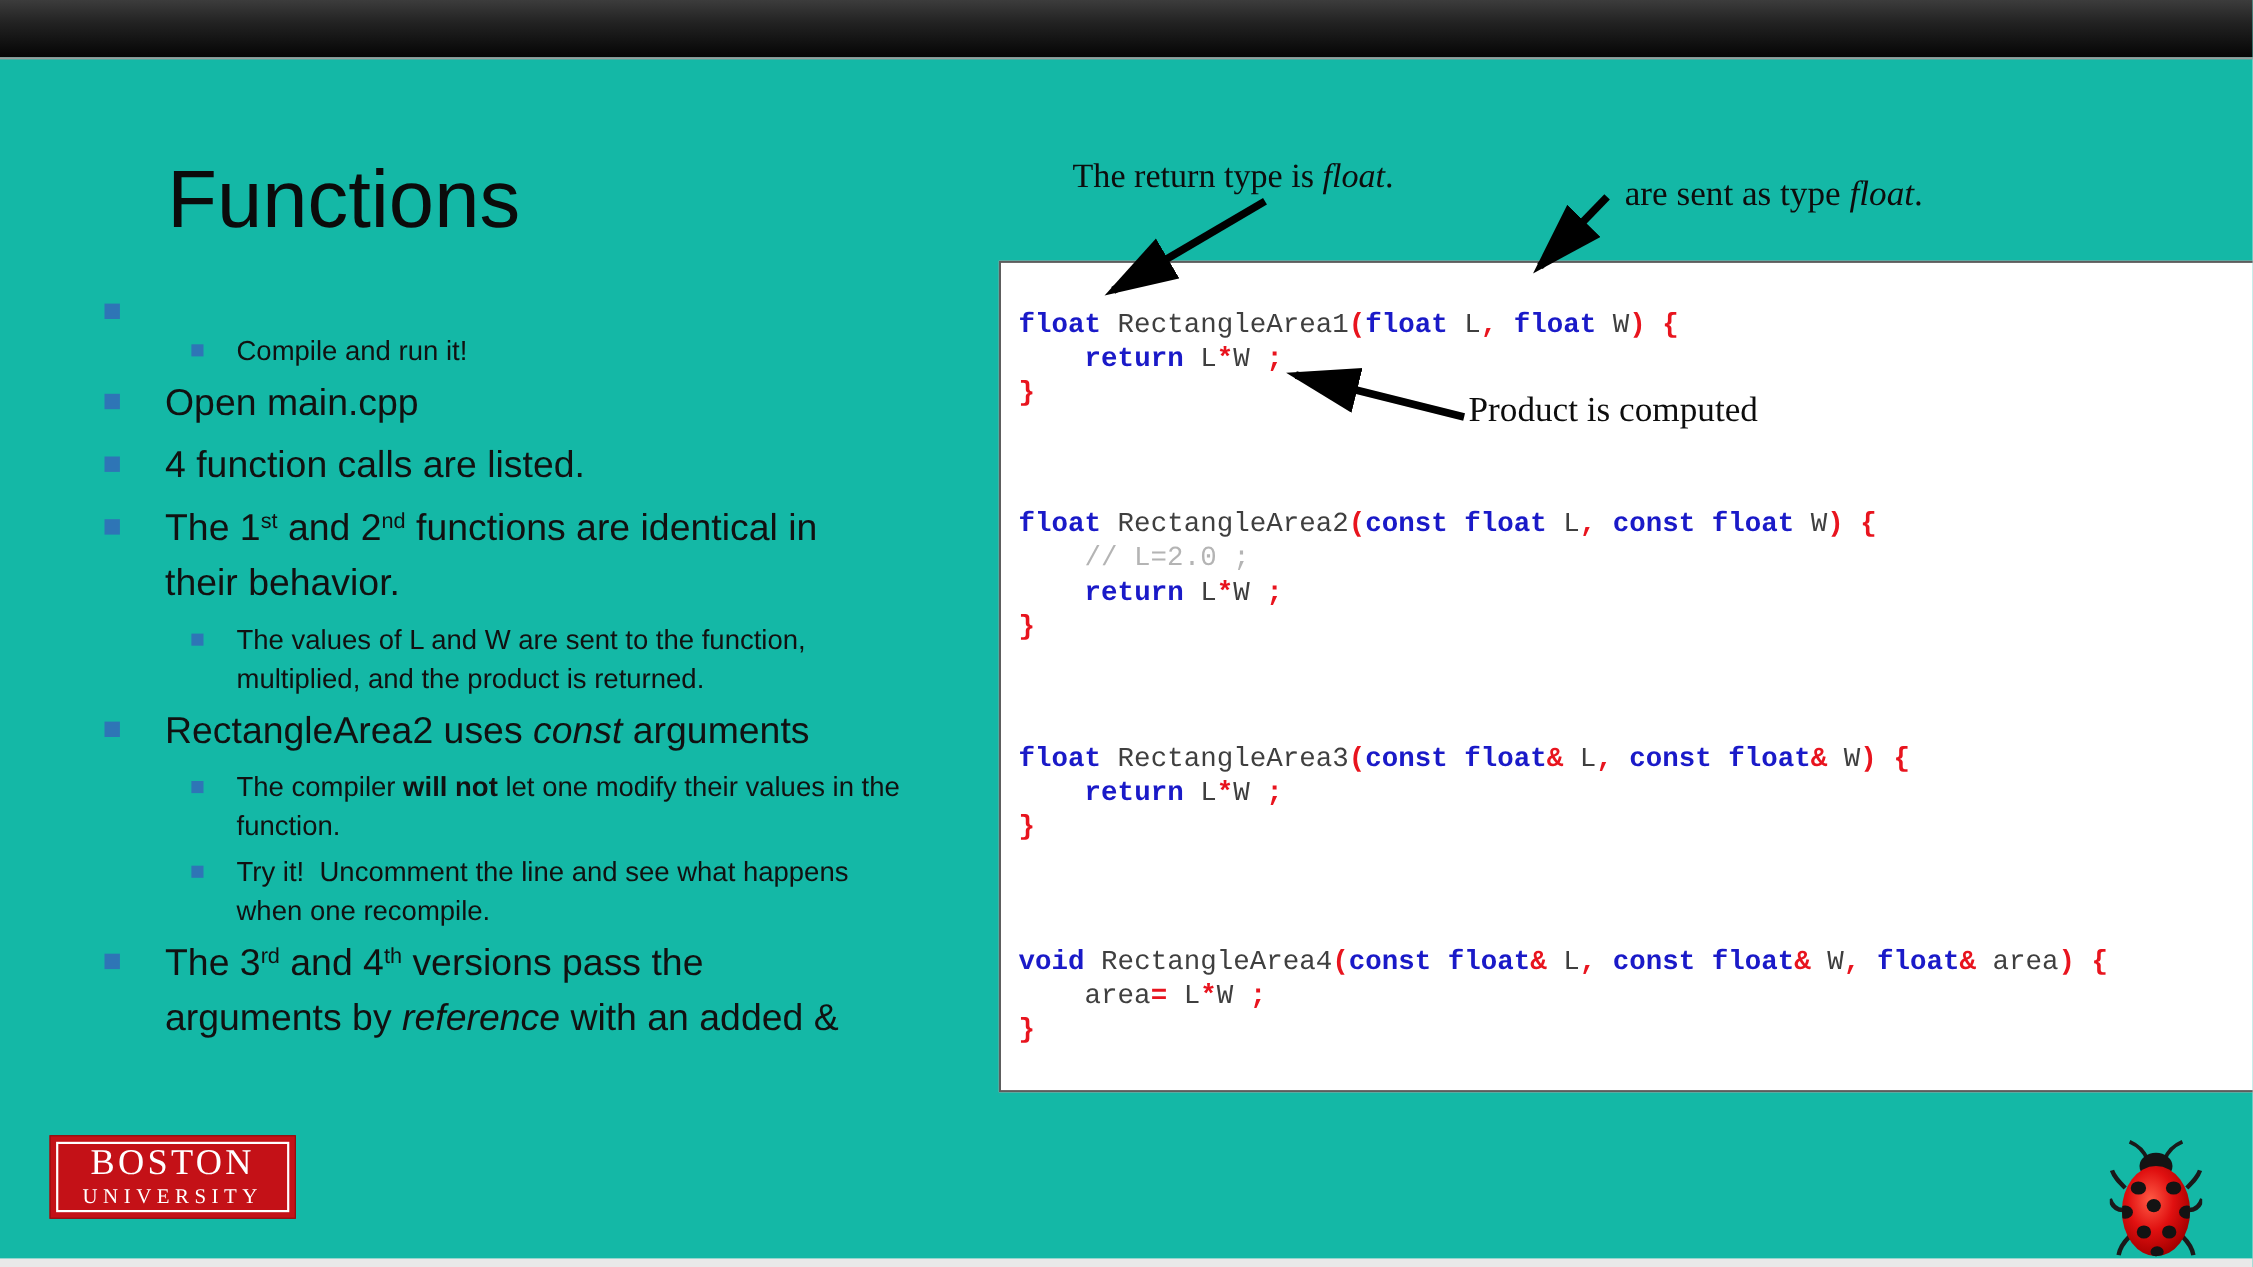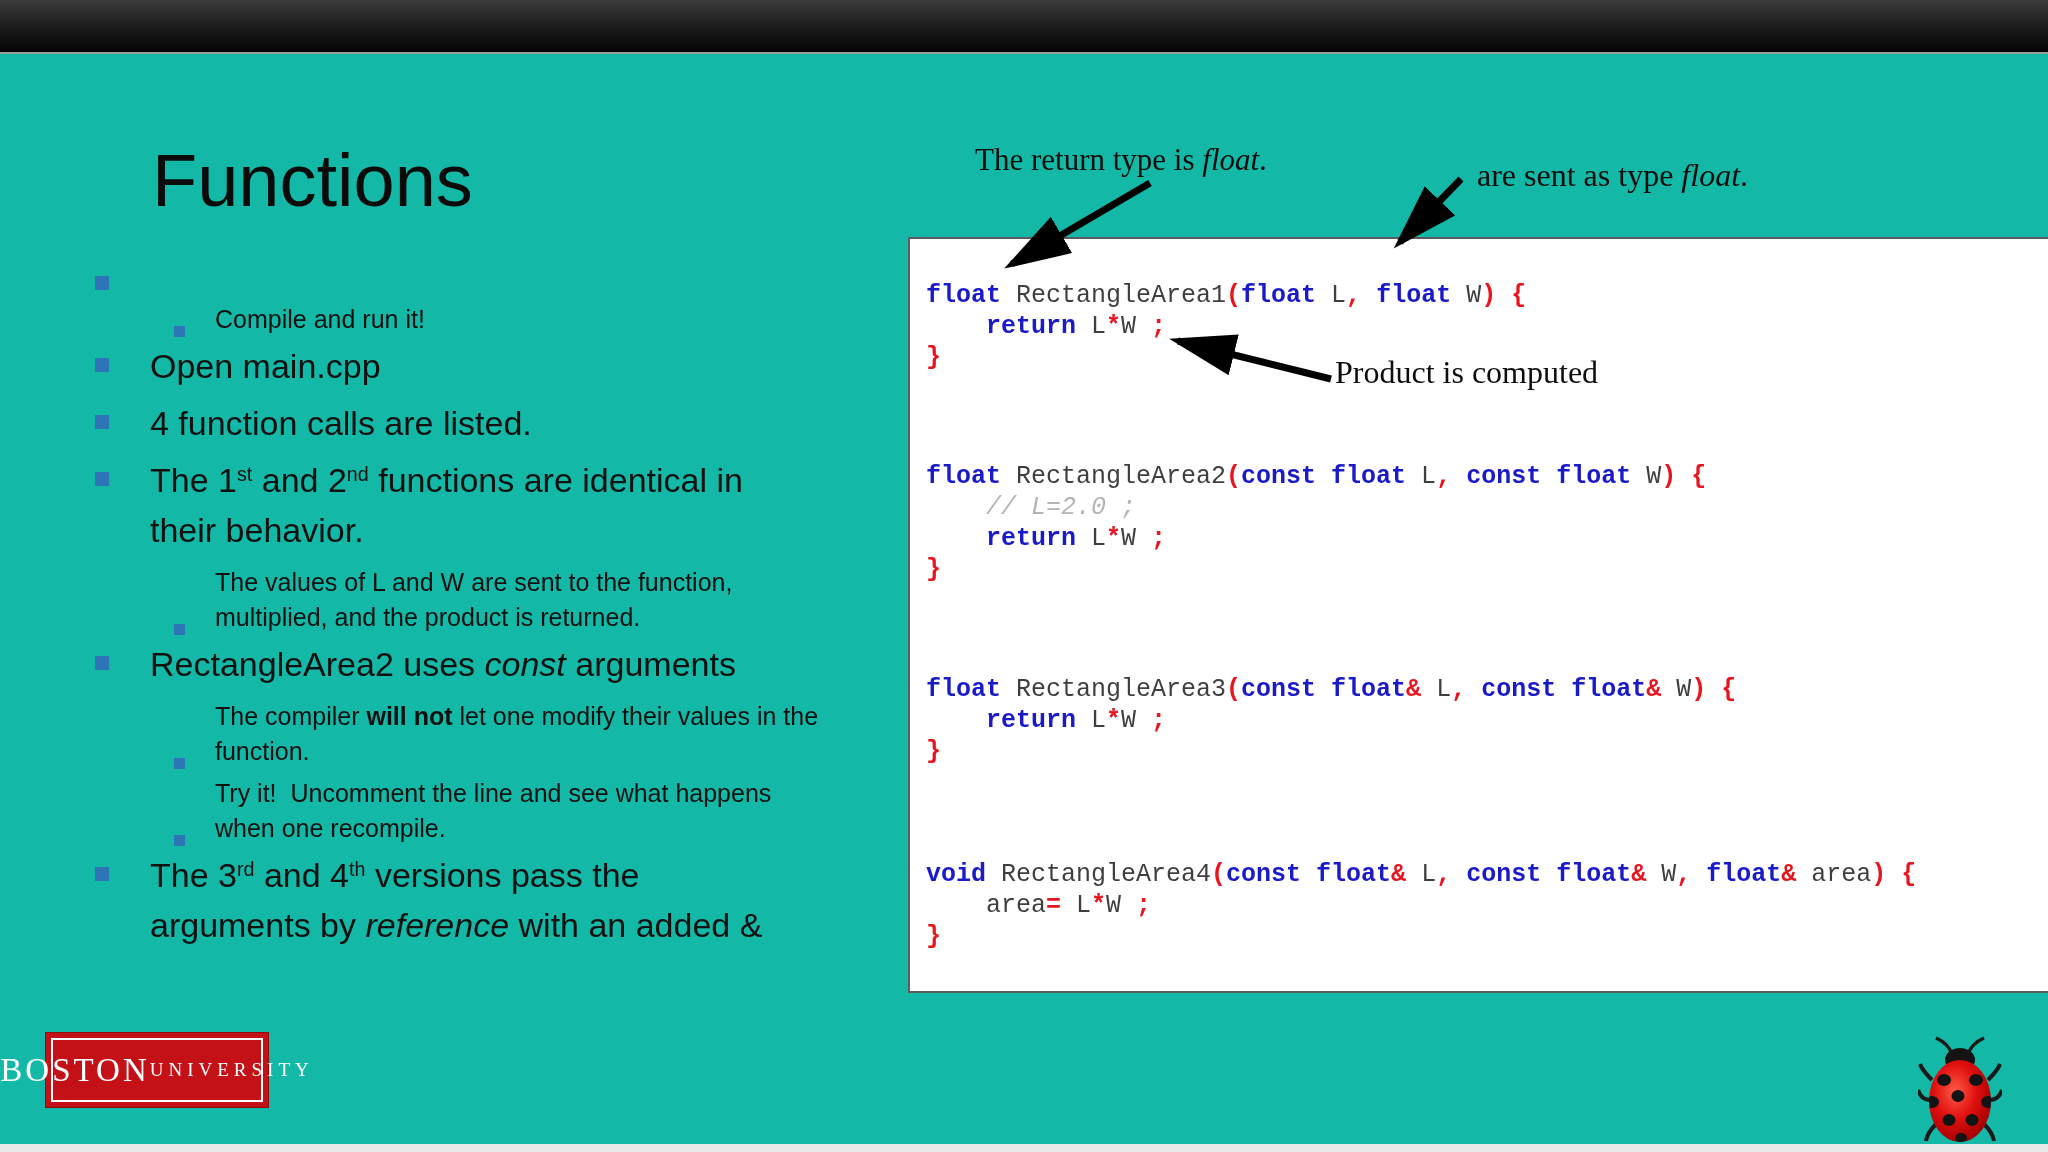--- a/index.html
+++ b/index.html
@@ -10,48 +10,48 @@
            background:linear-gradient(to bottom,#3c3c3c 0%,#222 40%,#050505 100%);
            border-bottom:2px solid #9b9b9b;}
   
   .bottom-edge{position:absolute;left:0;bottom:0;width:2048px;height:8px;background:#e9e9e9;}
   
   .title{position:absolute;left:152px;top:138px;font-size:74px;color:#0b0b0b;letter-spacing:0;}
   
   .bullets{position:absolute;left:93px;top:262px;width:820px;color:#111;}
   .bullet-item{display:flex;align-items:flex-start;}
   .bullet-item.l1{font-size:34px;line-height:45px;margin-bottom:12px;}
-  .bullet-item.l2{font-size:25px;line-height:35px;margin-left:79px;margin-bottom:7px;align-items:flex-end;}
+  .bullet-item.l2{font-size:25px;line-height:35px;margin-left:79px;margin-bottom:7px;}
   .l1 .marker{flex:none;width:14px;height:14px;background:var(--bu);margin:14px 41px 0 2px;}
   .l2 .marker{flex:none;width:11px;height:11px;background:var(--bu);margin:11px 30px 0 2px;}
   .btext{white-space:pre-wrap;}
   .sup{font-size:58%;vertical-align:baseline;position:relative;top:-0.55em;}
   
   .code-box{position:absolute;left:908px;top:237px;width:1192px;height:756px;background:#fff;
             border:2px solid #5d5d5d;box-sizing:border-box;}
   .code-block{position:absolute;left:16px;font-family:"Liberation Mono","DejaVu Sans Mono",monospace;
               font-size:25px;line-height:31px;}
   .code-line{white-space:pre;}
   .cb0{top:41px}.cb1{top:222px}.cb2{top:435px}.cb3{top:620px}
   .tok-k{color:var(--kw);font-weight:bold;}
   .tok-p{color:var(--pn);font-weight:bold;}
   .tok-t{color:var(--id);}
-  .tok-c{color:var(--cm);font-style:italic;}
+  .tok-c{color:var(--cm);}
   
   .ann{position:absolute;font-family:"Liberation Serif",serif;color:#0d0d0d;white-space:pre-wrap;}
   .ann-return{left:975px;top:140px;font-size:31px;line-height:40px;text-align:right;}
   .ann-args{left:1477px;top:108px;font-size:32px;line-height:45px;}
   .ann-product{left:1335px;top:352px;font-size:32px;line-height:40px;}
   
   .arrows{position:absolute;left:0;top:0;pointer-events:none;}
   
   .bu-logo{position:absolute;left:45px;top:1032px;width:224px;height:76px;background:var(--bured);
            border:1px solid #8f0d0d;box-sizing:border-box;}
-  .bu-inner{position:absolute;inset:5px;border:2px solid #ffffff;display:flex;flex-direction:row;
-            align-items:center;justify-content:center;color:#fff;font-family:"Liberation Serif",serif;}
+  .bu-inner{position:absolute;inset:5px;border:2px solid #ffffff;display:flex;flex-direction:column;
+            align-items:center;justify-content:space-between;color:#fff;font-family:"Liberation Serif",serif;}
   .bu-line1{font-size:33px;line-height:34px;letter-spacing:3px;}
   .bu-line2{font-size:19px;line-height:22px;letter-spacing:5px;}
   
   .ladybug{position:absolute;left:1918px;top:1034px;}
 </style>
 </head>
 <body>
 
 <div class="page">
 

